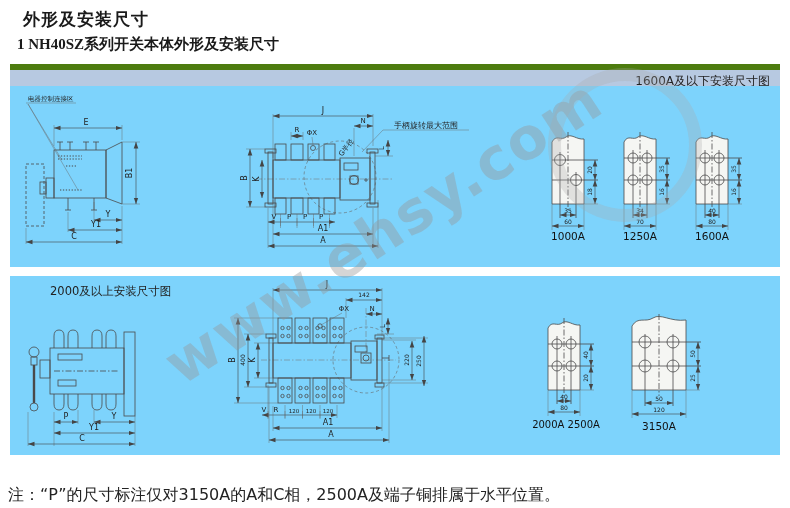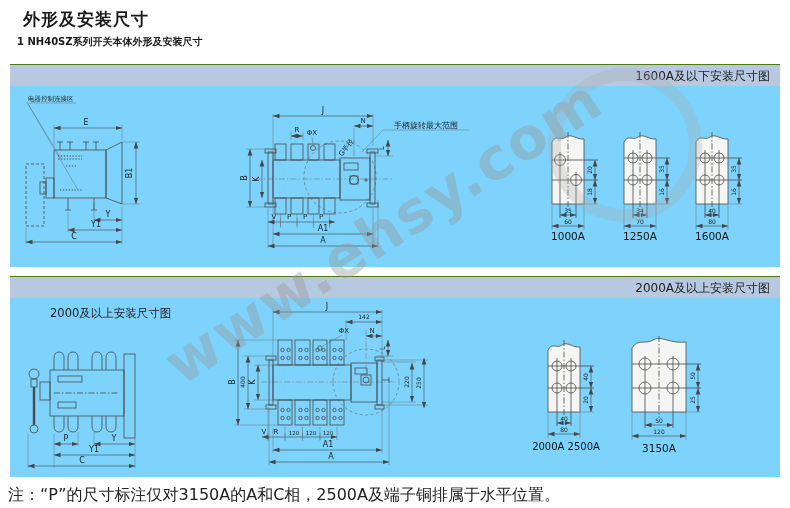--- a/index.html
+++ b/index.html
@@ -1,21 +1,21 @@
 <!DOCTYPE html>
 <html><head>
 <meta charset="utf-8">
 <style>
   html,body{margin:0;padding:0;background:#fff;}
   .page{position:relative;width:790px;height:508px;background:#ffffff;overflow:hidden;
         font-family:"DejaVu Sans",sans-serif;color:#1a1a1a;}
   .title{position:absolute;left:23px;top:8px;font-size:17px;font-weight:bold;letter-spacing:1px;}
-  .subtitle{position:absolute;left:17px;top:35px;font-size:10px;font-weight:bold;}
+  .subtitle{position:absolute;left:17px;top:35px;font-size:15px;font-weight:bold;font-family:Liberation Serif, serif;}
   .panel{position:absolute;left:10px;width:770px;}
-  .panel-header{height:22px;line-height:22px;background:#b7c9e1;border-top:1px solid #4d7c0f;
+  .panel-header{height:22px;line-height:22px;background:#b7c9e1;border-top:6px solid #4d7c0f;
                 text-align:right;padding-right:10px;font-size:12px;color:#222;box-sizing:border-box;}
   .panel-body{position:relative;background:#7dd3fc;}
   .p1{top:64px;height:204px;}
   .p1 .panel-body{height:181px;}
   .p2{top:276px;height:202px;}
   .p2 .panel-body{height:179px;}
   .caption{position:absolute;left:40px;top:8px;font-size:11.5px;font-weight:normal;color:#222;text-align:center;}
   .note{position:absolute;left:8px;top:485px;font-size:16px;color:#222;}
   .watermark{position:absolute;left:132px;top:205px;width:480px;text-align:center;
              font-size:58px;font-weight:bold;color:rgba(150,150,150,0.40);
@@ -236,23 +236,20 @@
           <line class="dl" x1="6" y1="98" x2="38" y2="98" marker-start="url(#ar)" marker-end="url(#ar)"></line>
           <text x="22" y="95.5" class="t6">80</text>
         </g>
         <text x="22" y="112" class="amp">1600A</text>
       </svg>
 
     </div>
   </div>
 
   <div class="panel p2">
-    <div class="panel-header">
-      <span>2000A及以上安装尺寸图</span>
-    </div>
     <div class="panel-body">
 
       <div class="caption">2000及以上安装尺寸图</div>
 
       <svg class="draw" style="left:8px;top:26px" width="180" height="150" viewBox="0 0 180 150">
         <g class="ln">
           <circle cx="16" cy="50" r="5"></circle>
           <rect x="13" y="55" width="6" height="8"></rect>
           <path d="M16,63V101" style="stroke-width:2.4"></path>
           <circle cx="16" cy="105" r="4" fill="#eaeef6"></circle>

